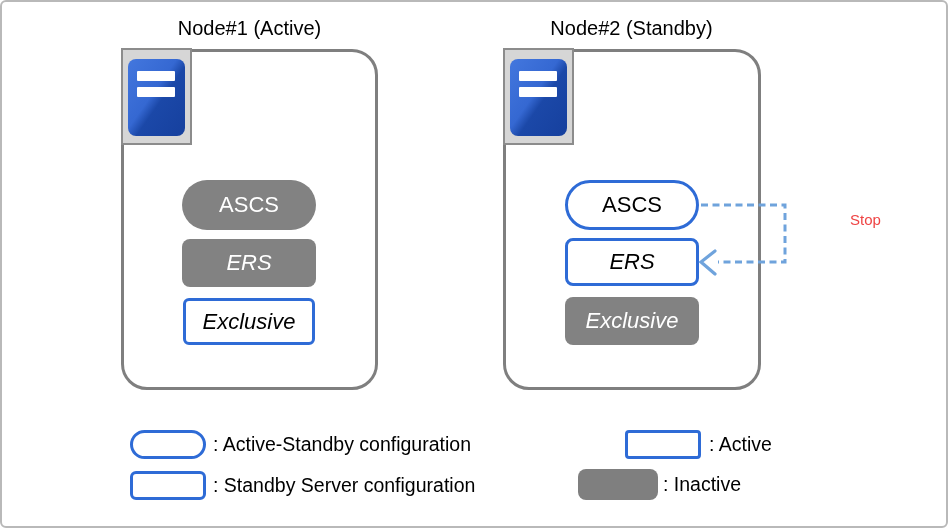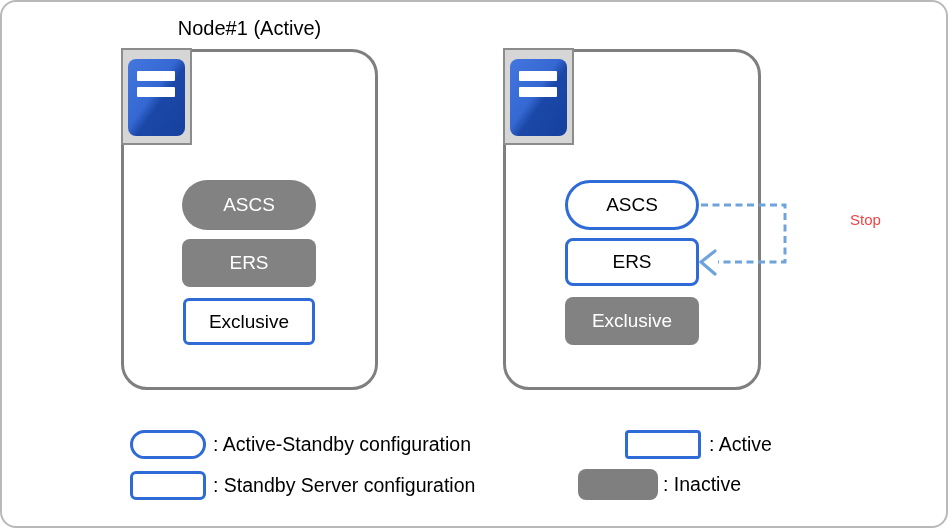--- a/index.html
+++ b/index.html
@@ -5,21 +5,21 @@
   html, body { margin: 0; padding: 0; background: #ffffff; }
   body { font-family: "Liberation Sans", sans-serif; color: #000; }
 
   .canvas {
     position: relative;
     width: 948px;
     height: 528px;
     box-sizing: border-box;
     background: #ffffff;
     border: 2px solid #b9b9b9;
-    border-radius: 16px;
+    border-radius: 6px;
     overflow: hidden;
   }
 
   
   .node-title {
     position: absolute;
     top: 15px;
     width: 257px;
     text-align: center;
     font-size: 20px;
@@ -70,25 +70,25 @@
 
   
   .res-box {
     position: absolute;
     width: 134px;
     height: 50px;
     box-sizing: border-box;
     display: flex;
     align-items: center;
     justify-content: center;
-    font-size: 19px;
+    font-size: 22px;
     z-index: 2;
   }
   .shape-pill { border-radius: 25px; }
-  .shape-rect { border-radius: 8px; }
+  .shape-rect { border-radius: 8px; font-style: italic; }
   .state-inactive { background: #828282; color: #ffffff; border: none; }
   .state-active { background: #ffffff; color: #000000; border: 3px solid #2e6bd6; }
 
   
   .n1-ascs { left: 180px; top: 178px; }
   .n1-ers  { left: 180px; top: 237px; height: 48px; }
   .n1-excl { left: 181px; top: 296px; width: 132px; height: 47px; border-radius: 6px; }
   
   .n2-ascs { left: 563px; top: 178px; }
   .n2-ers  { left: 563px; top: 236px; height: 48px; }
@@ -165,20 +165,21 @@
   <div class="res-box shape-pill state-inactive n1-ascs">
     <span>ASCS</span>
   </div>
   <div class="res-box shape-rect state-inactive n1-ers">
     <span>ERS</span>
   </div>
   <div class="res-box shape-rect state-active n1-excl">
     <span>Exclusive</span>
   </div>
 
+  <div class="node-title" style="left:501px">Node#2 (Standby)</div>
   <div class="node-box" style="left:501px; width:258px"></div>
   <div class="server-icon" style="left:501px">
     <div class="server-body">
       <div class="server-bar b1"></div>
       <div class="server-bar b2"></div>
     </div>
   </div>
   <div class="res-box shape-pill state-active n2-ascs">
     <span>ASCS</span>
   </div>

